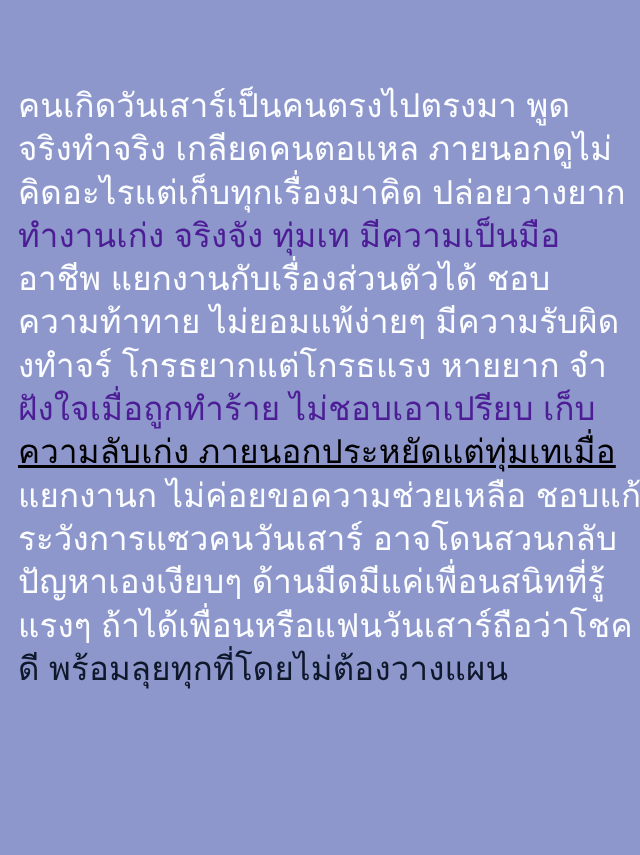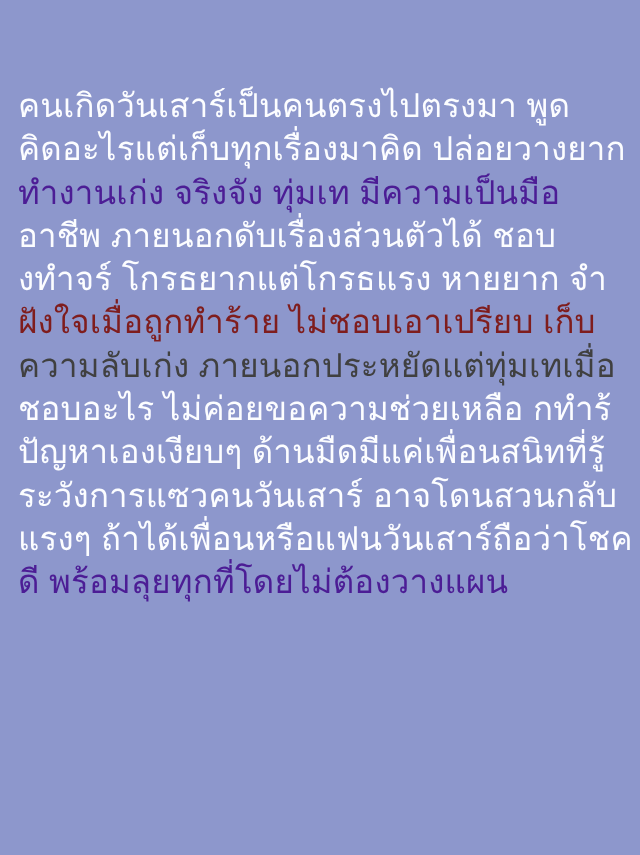--- a/index.html
+++ b/index.html
@@ -33,25 +33,27 @@
     white-space: nowrap;
     letter-spacing: 0.2px;
   }
 </style>
 </head>
 <body style="background: rgb(141, 151, 204);">
 
 <div class="canvas">
   <div class="text-block">
     <div class="text-line" style="color: rgb(252, 253, 255);">คนเกิดวันเสาร์เป็นคนตรงไปตรงมา พูด</div>
+    <div class="text-line" style="color: rgb(252, 253, 255);">จริงทำจริง เกลียดคนตอแหล ภายนอกดูไม่</div>
     <div class="text-line" style="color: rgb(252, 253, 255); text-align: right;">คิดอะไรแต่เก็บทุกเรื่องมาคิด ปล่อยวางยาก</div>
     <div class="text-line" style="color: #4c1d95;">ทำงานเก่ง จริงจัง ทุ่มเท มีความเป็นมือ</div>
-    <div class="text-line" style="color: rgb(252, 253, 255);">อาชีพ ภายนอกดับเรื่องส่วนตัวได้ ชอบ</div>
+    <div class="text-line" style="color: rgb(252, 253, 255);">อาชีพ แยกงานกับเรื่องส่วนตัวได้ ชอบ</div>
+    <div class="text-line" style="color: rgb(252, 253, 255);">ความท้าทาย ไม่ยอมแพ้ง่ายๆ มีความรับผิด</div>
     <div class="text-line" style="color: rgb(252, 253, 255);">งทำจร์ โกรธยากแต่โกรธแรง หายยาก จำ</div>
-    <div class="text-line" style="color: #7f1d1d;">ฝังใจเมื่อถูกทำร้าย ไม่ชอบเอาเปรียบ เก็บ</div>
-    <div class="text-line" style="color: #404040;">ความลับเก่ง ภายนอกประหยัดแต่ทุ่มเทเมื่อ</div>
-    <div class="text-line" style="color: rgb(252, 253, 255);">ชอบอะไร ไม่ค่อยขอความช่วยเหลือ กทำร้</div>
+    <div class="text-line" style="color: #4c1d95;">ฝังใจเมื่อถูกทำร้าย ไม่ชอบเอาเปรียบ เก็บ</div>
+    <div class="text-line" style="color: #000000; text-decoration: underline;">ความลับเก่ง ภายนอกประหยัดแต่ทุ่มเทเมื่อ</div>
+    <div class="text-line" style="color: rgb(252, 253, 255);">แยกงานก ไม่ค่อยขอความช่วยเหลือ ชอบแก้</div>
+    <div class="text-line" style="color: rgb(252, 253, 255);">ระวังการแซวคนวันเสาร์ อาจโดนสวนกลับ</div>
     <div class="text-line" style="color: rgb(252, 253, 255);">ปัญหาเองเงียบๆ ด้านมืดมีแค่เพื่อนสนิทที่รู้</div>
-    <div class="text-line" style="color: rgb(252, 253, 255);">ระวังการแซวคนวันเสาร์ อาจโดนสวนกลับ</div>
     <div class="text-line" style="color: rgb(252, 253, 255);">แรงๆ ถ้าได้เพื่อนหรือแฟนวันเสาร์ถือว่าโชค</div>
-    <div class="text-line" style="color: #4c1d95;">ดี พร้อมลุยทุกที่โดยไม่ต้องวางแผน</div>
+    <div class="text-line" style="color: #0f172a;">ดี พร้อมลุยทุกที่โดยไม่ต้องวางแผน</div>
   </div>
 </div>
 
 </body></html>

